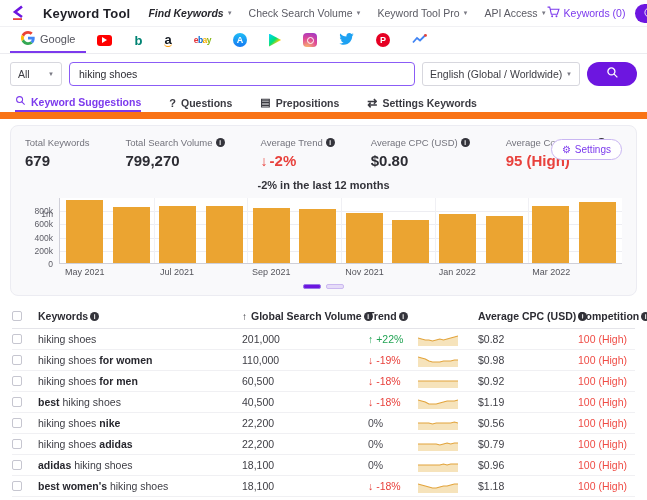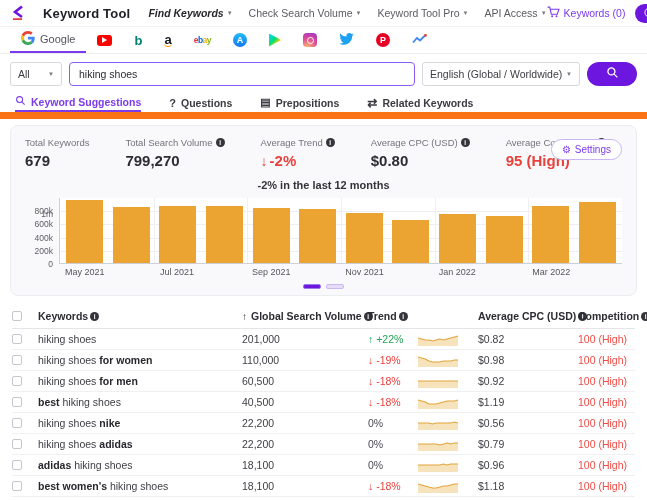--- a/index.html
+++ b/index.html
@@ -235,21 +235,21 @@
     <div class="rtab">
       <span class="rtab-q">?</span>
       <span>Questions</span>
     </div>
     <div class="rtab">
       <span class="rtab-grid">▤</span>
       <span>Prepositions</span>
     </div>
     <div class="rtab">
       <span class="rtab-swap">⇄</span>
-      <span>Related Keywords</span>
+      <span>Settings Keywords</span>
     </div>
   </div>
 
   <section class="overview-card">
     <div class="stats-row">
       <div class="stat">
         <div class="stat-label">
             <span>Total Keywords</span>
           </div>
         <div class="stat-value">679</div>

